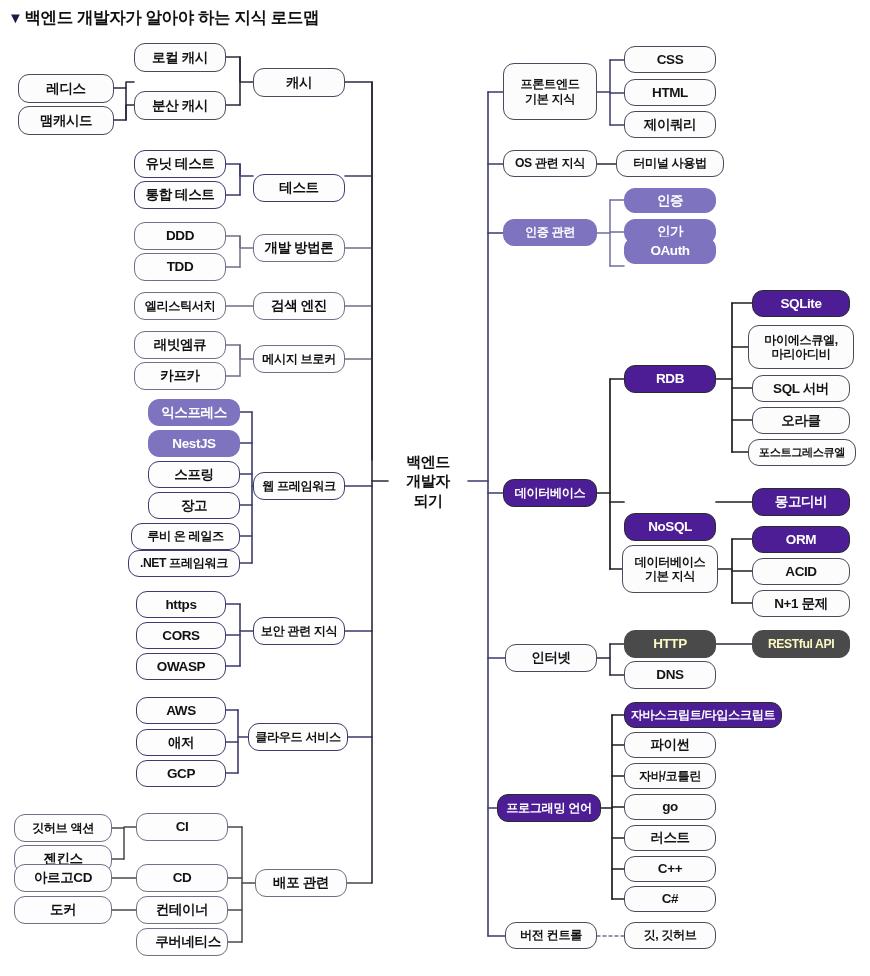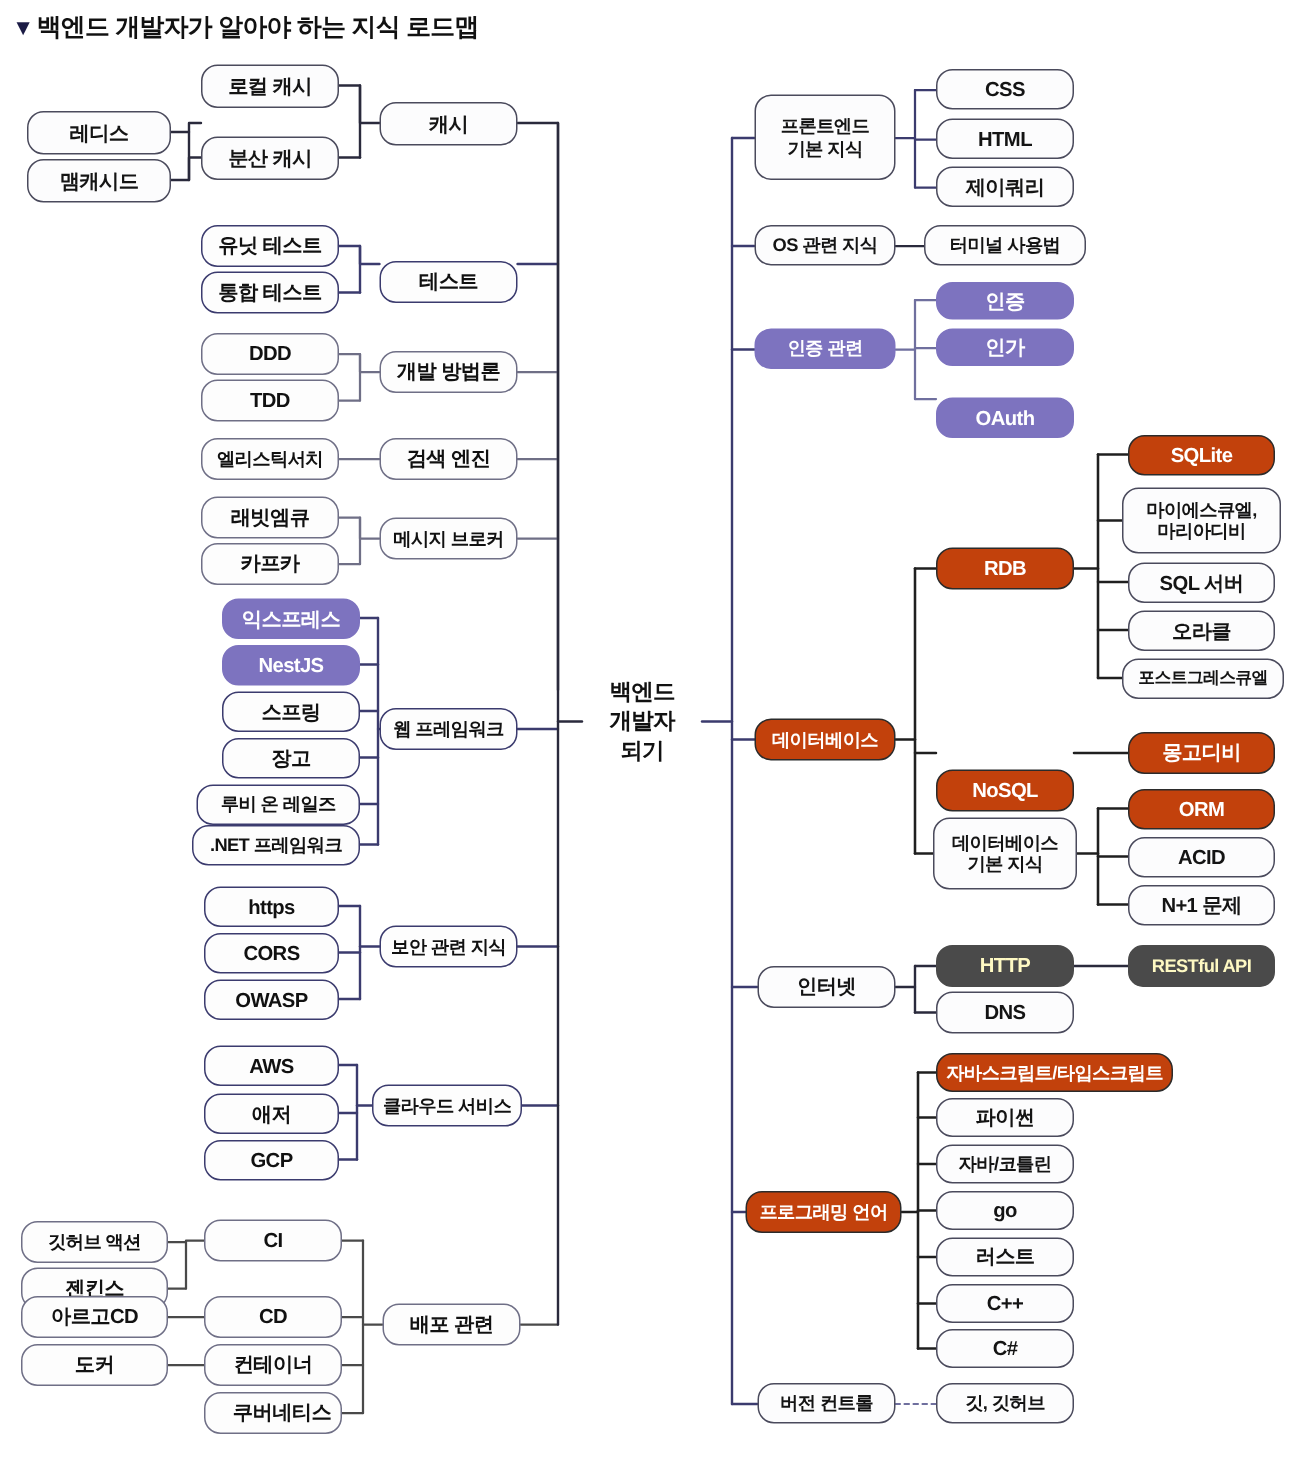--- a/index.html
+++ b/index.html
@@ -35,21 +35,21 @@
     border:1.4px solid #3a3a4d;
     color:#111;
     padding:0 4px;
     white-space:pre-line;
   }
   
   .n-light{background:#fcfcfd;border:1.3px solid #4a4a5c;color:#141414;}
   .n-thin{border:1.2px solid #6f6f86;}
   .n-navy{border:1.3px solid #3b3b6e;}
   
-  .n-dark{background:#c2410c;border:1.3px solid #2b2b2b;color:#ffffff;}
+  .n-dark{background:#4c1d95;border:1.3px solid #2b2b2b;color:#ffffff;}
   .n-dark2{background:#4a4a4a;border:1.3px solid #4a4a4a;color:#fef9c3;}
   
   .n-purple{background:#7d73bf;border:1.3px solid #7d73bf;color:#ffffff;}
 
   .center-node{
     position:absolute;
     display:flex;align-items:center;justify-content:center;
     text-align:center;
     font-size:15px;font-weight:800;letter-spacing:-0.5px;line-height:1.3;
     white-space:pre-line;color:#111;
@@ -290,41 +290,41 @@
   <div class="node n-light" style="left:624px;top:46px;width:92px;height:27px;">CSS</div>
   <div class="node n-light" style="left:624px;top:79px;width:92px;height:27px;">HTML</div>
   <div class="node n-light" style="left:624px;top:111px;width:92px;height:27px;">제이쿼리</div>
 
   <div class="node n-light fs12" style="left:503px;top:150px;width:94px;height:27px;">OS 관련 지식</div>
   <div class="node n-light fs12" style="left:616px;top:150px;width:108px;height:27px;">터미널 사용법</div>
 
   <div class="node n-purple fs12" style="left:503px;top:219px;width:94px;height:27px;">인증 관련</div>
   <div class="node n-purple" style="left:624px;top:188px;width:92px;height:25px;">인증</div>
   <div class="node n-purple" style="left:624px;top:219px;width:92px;height:25px;">인가</div>
-  <div class="node n-purple" style="left:624px;top:265px;width:92px;height:27px;">OAuth</div>
+  <div class="node n-purple" style="left:624px;top:237px;width:92px;height:27px;">OAuth</div>
 
   <div class="node n-dark fs12" style="left:503px;top:479px;width:94px;height:28px;">데이터베이스</div>
   <div class="node n-dark" style="left:624px;top:365px;width:92px;height:28px;">RDB</div>
   <div class="node n-dark" style="left:752px;top:290px;width:98px;height:27px;">SQLite</div>
   <div class="node n-light fs12" style="left:748px;top:325px;width:106px;height:44px;">마이에스큐엘,
 마리아디비</div>
   <div class="node n-light" style="left:752px;top:375px;width:98px;height:27px;">SQL 서버</div>
   <div class="node n-light" style="left:752px;top:407px;width:98px;height:27px;">오라클</div>
   <div class="node n-light fs11" style="left:748px;top:439px;width:108px;height:27px;">포스트그레스큐엘</div>
   <div class="node n-dark" style="left:624px;top:513px;width:92px;height:28px;">NoSQL</div>
   <div class="node n-dark" style="left:752px;top:488px;width:98px;height:28px;">몽고디비</div>
   <div class="node n-light fs12" style="left:622px;top:545px;width:96px;height:48px;">데이터베이스
 기본 지식</div>
   <div class="node n-dark" style="left:752px;top:526px;width:98px;height:27px;">ORM</div>
   <div class="node n-light" style="left:752px;top:558px;width:98px;height:27px;">ACID</div>
   <div class="node n-light" style="left:752px;top:590px;width:98px;height:27px;">N+1 문제</div>
 
   <div class="node n-light" style="left:505px;top:644px;width:92px;height:28px;">인터넷</div>
   <div class="node n-dark2" style="left:624px;top:630px;width:92px;height:28px;">HTTP</div>
-  <div class="node n-dark2 fs12" style="left:752px;top:630px;width:98px;height:28px;border-radius:10px;">RESTful API</div>
+  <div class="node n-dark2 fs12" style="left:752px;top:630px;width:98px;height:28px;">RESTful API</div>
   <div class="node n-light" style="left:624px;top:661px;width:92px;height:28px;">DNS</div>
 
   <div class="node n-dark fs12" style="left:497px;top:794px;width:104px;height:28px;">프로그래밍 언어</div>
   <div class="node n-dark fs12" style="left:624px;top:702px;width:158px;height:26px;">자바스크립트/타입스크립트</div>
   <div class="node n-light" style="left:624px;top:732px;width:92px;height:26px;">파이썬</div>
   <div class="node n-light fs12" style="left:624px;top:763px;width:92px;height:26px;">자바/코틀린</div>
   <div class="node n-light" style="left:624px;top:794px;width:92px;height:26px;">go</div>
   <div class="node n-light" style="left:624px;top:825px;width:92px;height:26px;">러스트</div>
   <div class="node n-light" style="left:624px;top:856px;width:92px;height:26px;">C++</div>
   <div class="node n-light" style="left:624px;top:886px;width:92px;height:26px;">C#</div>

